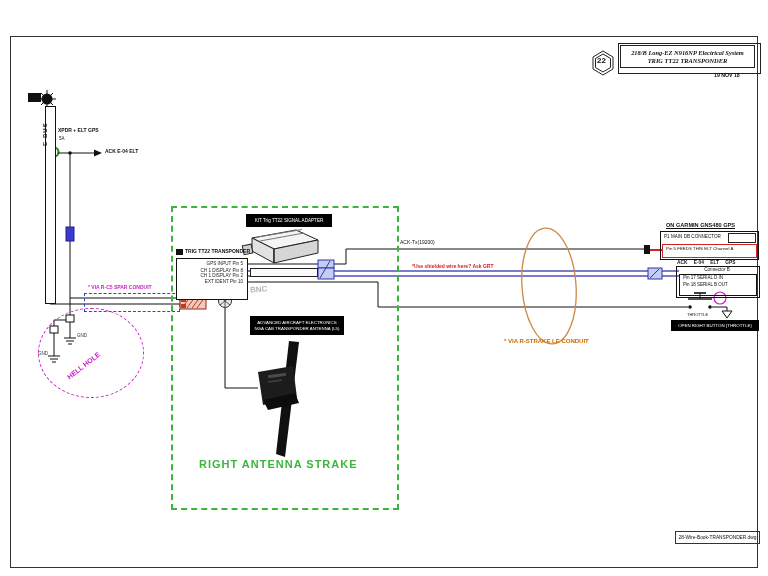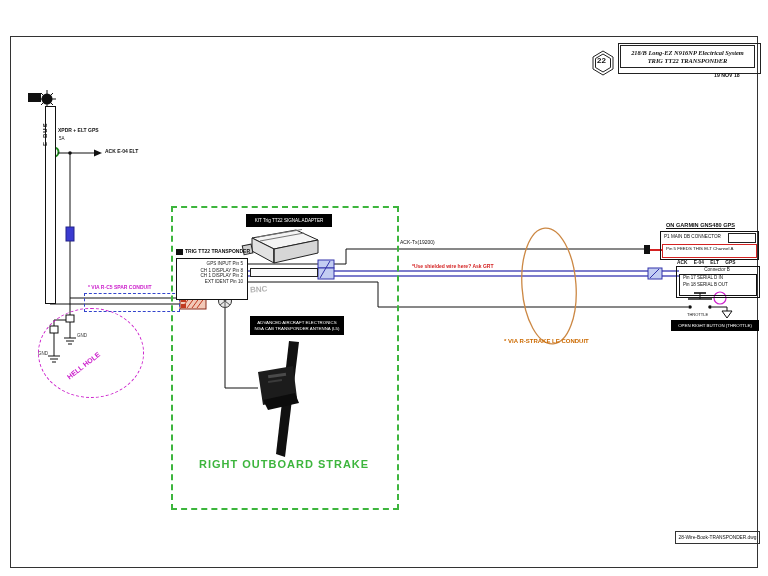--- a/index.html
+++ b/index.html
@@ -208,21 +208,21 @@
   <div class="lbl tiny" style="left:105px;top:149px;font-weight:bold;">ACK E-04 ELT</div>
   <div class="lbl" style="left:77px;top:334px;font-size:4.5px;color:#333;">GND</div>
   <div class="lbl" style="left:38px;top:352px;font-size:4.5px;color:#333;">GND</div>
 
   <div class="lbl tiny magenta" style="left:88px;top:285px;">* VIA R-C5 SPAR CONDUIT</div>
   <div class="abs" id="conduit1"></div>
   <div class="abs" id="hellhole"></div>
   <div class="lbl magenta" style="left:64px;top:362px;font-size:7px;transform:rotate(-38deg);">HELL HOLE</div>
 
   <div class="abs" id="strakebox"></div>
-  <div class="lbl" id="strakelabel">RIGHT OUTBOARD STRAKE</div>
+  <div class="lbl" id="strakelabel">RIGHT ANTENNA STRAKE</div>
   <div class="abs blackbox" id="adapterlabel">KIT Trig TT22 SIGNAL ADAPTER</div>
   <div class="abs" id="tray"></div>
 
   <div class="abs" id="txpicon"></div>
   <div class="lbl" id="txptitle">TRIG TT22 TRANSPONDER</div>
   <div class="abs" id="txpbox"></div>
   <div class="pinrow" style="top:260.5px;">GPS INPUT Pin 5</div>
   <div class="pinrow" style="top:267.5px;">CH 1 DISPLAY Pin 8</div>
   <div class="pinrow" style="top:272.5px;">CH 1 DISPLAY Pin 2</div>
   <div class="pinrow" style="top:278.5px;">EXT IDENT Pin 10</div>

